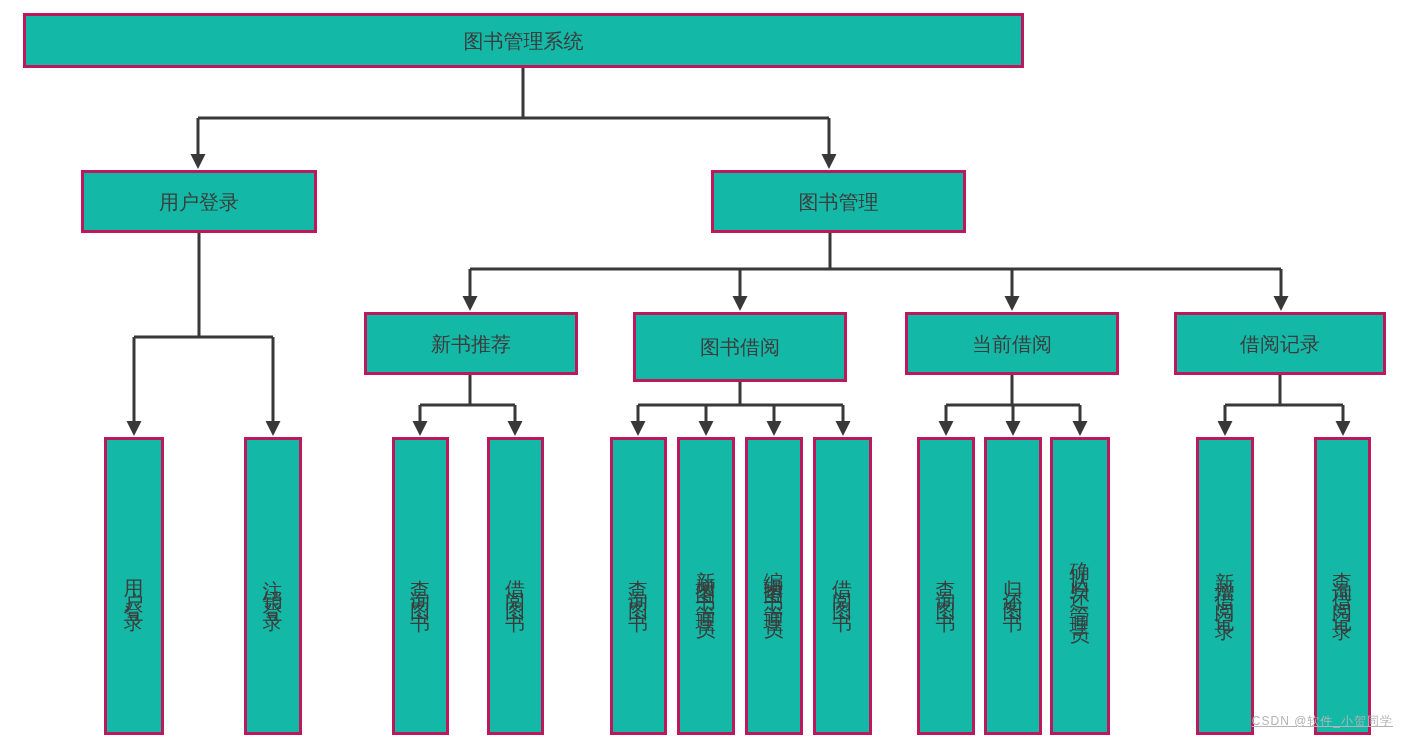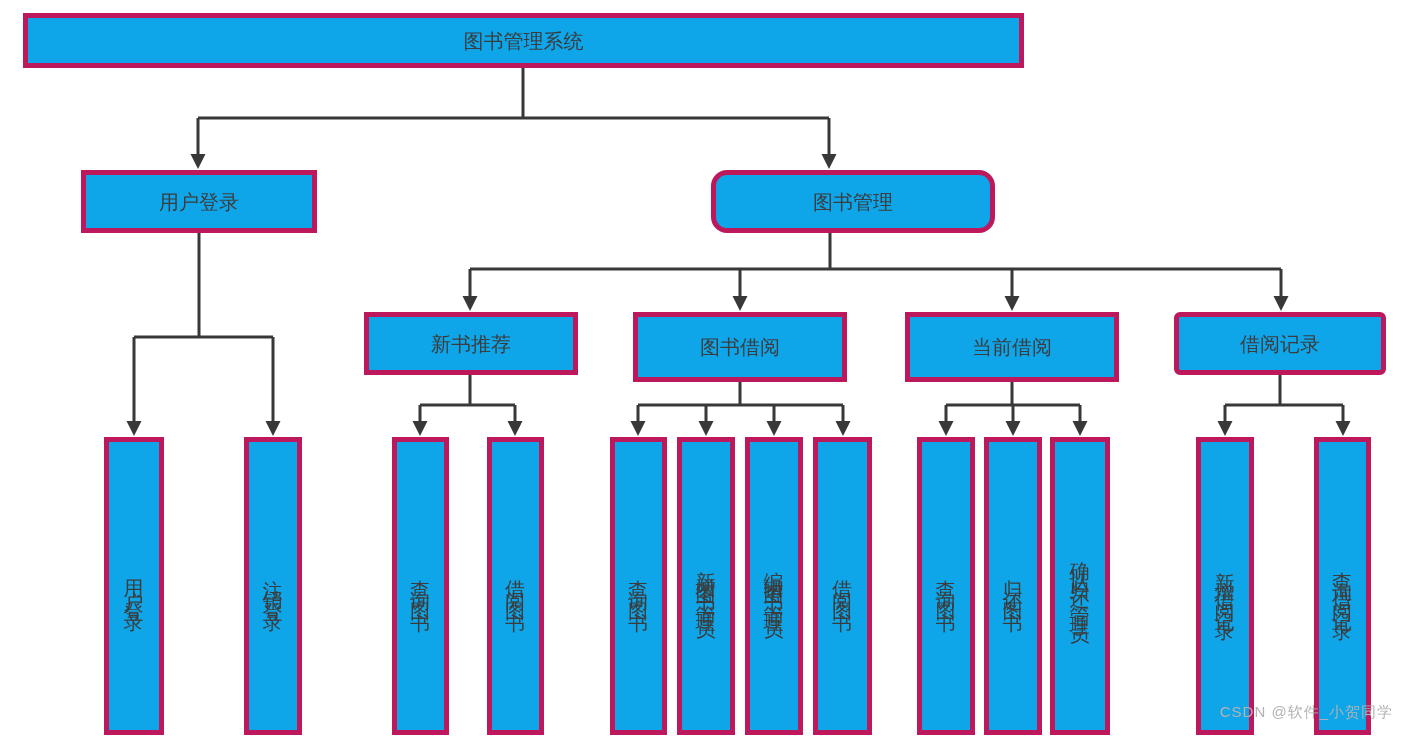--- a/index.html
+++ b/index.html
@@ -27,67 +27,68 @@
     stroke-width: 3;
     fill: none;
   }
   #connectors polygon {
     fill: #383838;
     stroke: none;
   }
   .node {
     position: absolute;
     box-sizing: border-box;
-    background: #0ea5e9;
-    border: 5px solid #be185d;
+    background: #14b8a6;
+    border: 3px solid #be185d;
     display: flex;
     align-items: center;
     justify-content: center;
     color: #3c3c3c;
     font-size: 20px;
     line-height: 1;
   }
   .leaf span {
     writing-mode: vertical-rl;
     text-orientation: mixed;
     white-space: nowrap;
   }
   .ls4  { letter-spacing: 11px; }
   .ls6  { letter-spacing: 10px; }
   .ls9  { letter-spacing: 9px;  }
   .ls10 { letter-spacing: 7px;  }
   
   #node-root            { left: 23px;   top: 13px;  width: 1001px; height: 55px; }
   #node-user-login      { left: 81px;   top: 170px; width: 236px;  height: 63px; }
-  #node-book-mgmt       { left: 711px;  top: 170px; width: 284px;  height: 63px; border-radius: 16px; }
+  #node-book-mgmt       { left: 711px;  top: 170px; width: 255px;  height: 63px; }
   #node-new-books       { left: 364px;  top: 312px; width: 214px;  height: 63px; }
   #node-book-borrow     { left: 633px;  top: 312px; width: 214px;  height: 70px; }
-  #node-current-borrow  { left: 905px;  top: 312px; width: 214px;  height: 70px; }
-  #node-borrow-records  { left: 1174px; top: 312px; width: 212px;  height: 63px; border-radius: 6px; }
+  #node-current-borrow  { left: 905px;  top: 312px; width: 214px;  height: 63px; }
+  #node-borrow-records  { left: 1174px; top: 312px; width: 212px;  height: 63px; }
   .leaf { top: 437px; height: 298px; }
   #leaf-user-login      { left: 104px;  width: 60px; }
   #leaf-logout          { left: 244px;  width: 58px; }
   #leaf-nb-query        { left: 392px;  width: 57px; }
   #leaf-nb-borrow       { left: 487px;  width: 57px; }
   #leaf-bb-query        { left: 610px;  width: 57px; }
   #leaf-bb-add          { left: 677px;  width: 58px; }
   #leaf-bb-edit         { left: 745px;  width: 58px; }
   #leaf-bb-borrow       { left: 813px;  width: 59px; }
   #leaf-cb-query        { left: 917px;  width: 58px; }
   #leaf-cb-return       { left: 984px;  width: 58px; }
   #leaf-cb-confirm      { left: 1050px; width: 60px; }
   #leaf-br-add          { left: 1196px; width: 58px; }
   #leaf-br-query        { left: 1314px; width: 57px; }
   #watermark {
     position: absolute;
     right: 12px;
-    bottom: 25px;
-    font-size: 15px;
+    bottom: 17px;
+    font-size: 12px;
     color: #b3b3b3;
     letter-spacing: 1px;
+    text-decoration: underline;
   }
 </style>
 </head>
 <body>
 
 <div id="stage">
 
   <svg id="connectors" viewBox="0 0 1405 747" xmlns="http://www.w3.org/2000/svg">
 
     <g>

